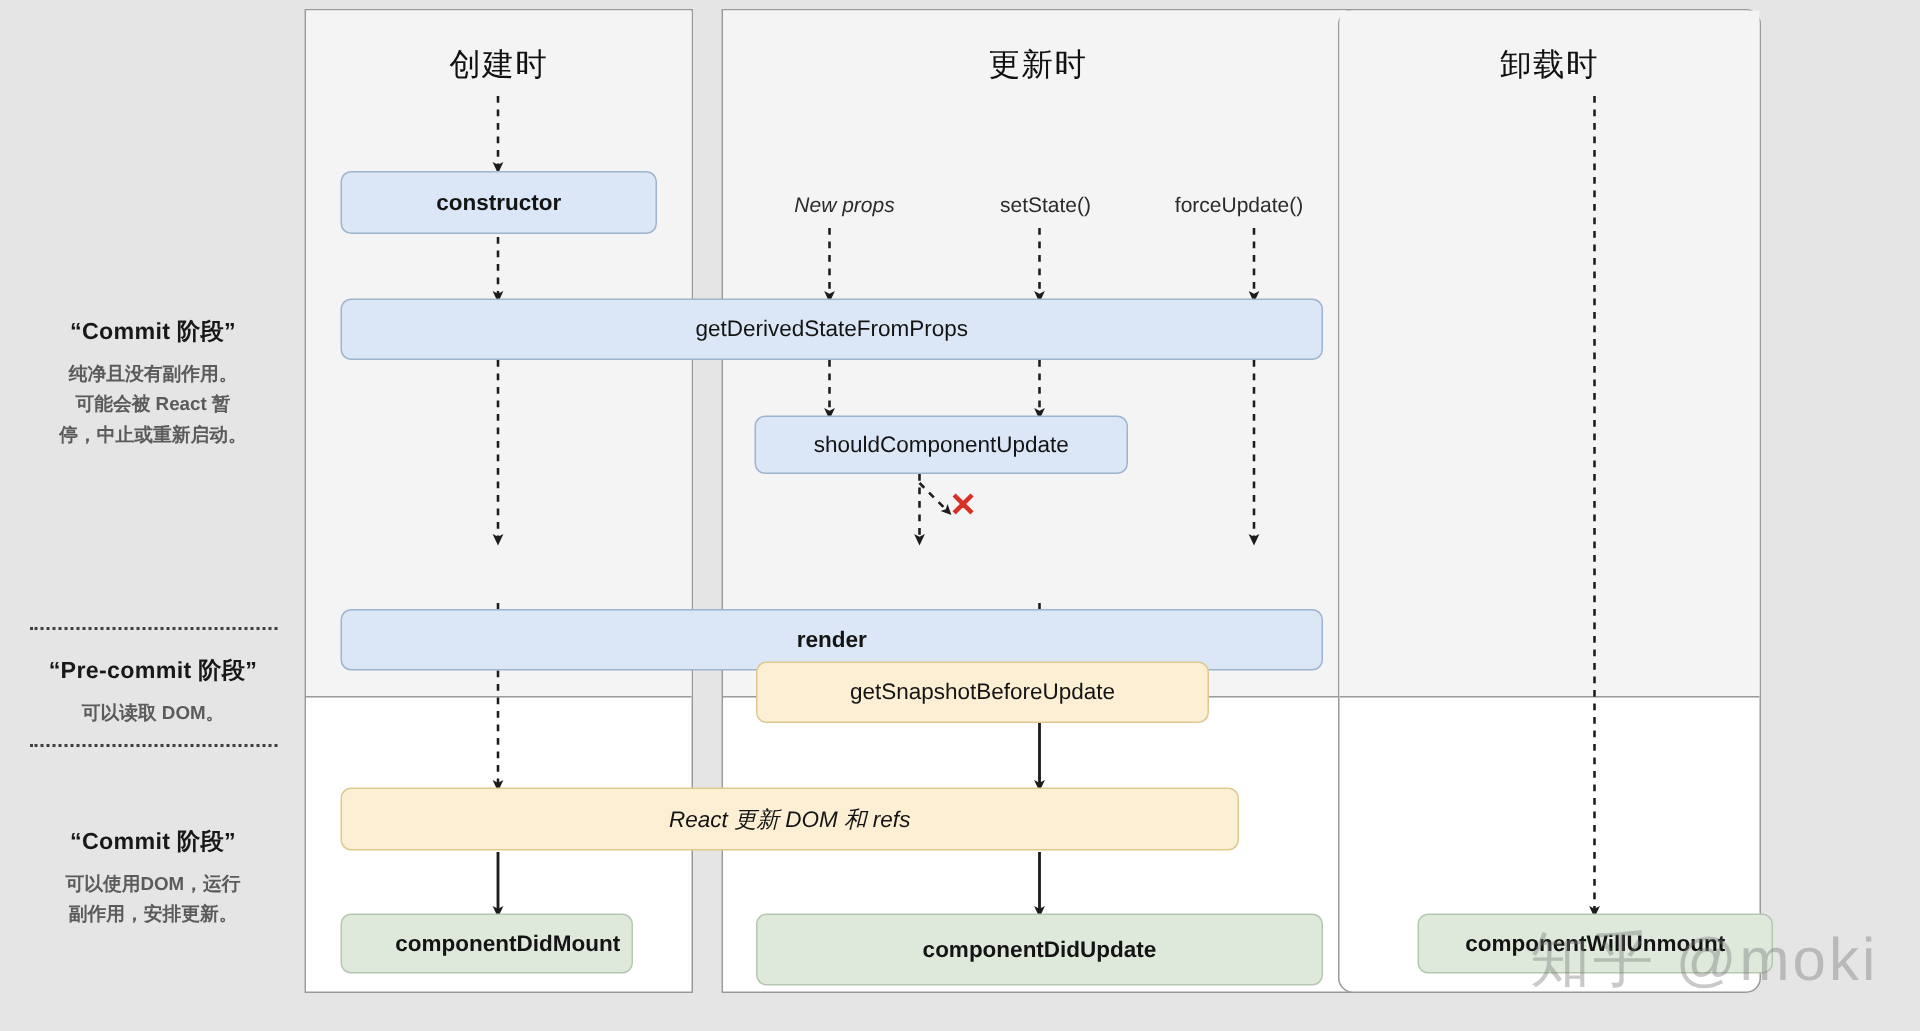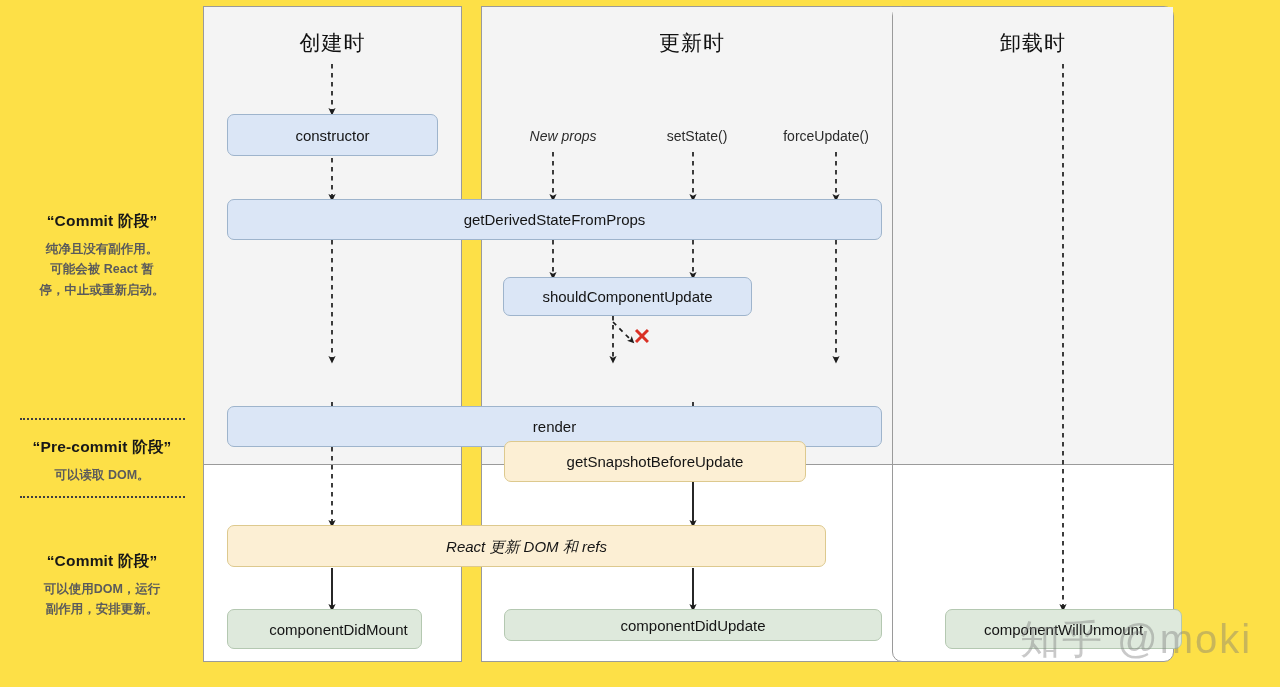--- a/index.html
+++ b/index.html
@@ -9,21 +9,21 @@
   }
   body {
     font-family: "Liberation Sans", "DejaVu Sans", sans-serif;
     color: #1a1a1a;
   }
   #canvas {
     position: relative;
     width: 1280px;
     height: 687px;
     overflow: hidden;
-    background: #fde047;
+    background: #e5e5e5;
   }
 
   
   .legend-block {
     position: absolute;
     width: 188px;
     left: 8px;
     text-align: center;
   }
   .legend-title {
@@ -94,21 +94,21 @@
     border: 1px solid #9eb4cc;
   }
   .node.yellow {
     background: #fcefd4;
     border: 1px solid #ddc98e;
   }
   .node.green {
     background: #dee9dc;
     border: 1px solid #b4c8b1;
   }
-  .node.bold { font-weight: 400; }
+  .node.bold { font-weight: 700; }
   .node.italic { font-style: italic; }
 
   
   .trigger {
     position: absolute;
     font-size: 14px;
     color: #2b2b2b;
     text-align: center;
     white-space: nowrap;
     transform: translateX(-50%);
@@ -249,19 +249,19 @@
   <div class="node blue" style="left:503px; top:277px; width:249px; height:39px;">shouldComponentUpdate</div>
 
   <div class="node blue bold" style="left:227px; top:361px; width:655px; height:41px;margin-top:45px;">render</div>
 
   <div class="node yellow" style="left:504px; top:441px; width:302px; height:41px;">getSnapshotBeforeUpdate</div>
 
   <div class="node yellow italic" style="left:227px; top:525px; width:599px; height:42px;">React 更新 DOM 和 refs</div>
 
   <div class="node green bold" style="left:227px; top:609px; width:195px; height:40px;padding-left:28px;">componentDidMount</div>
 
-  <div class="node green bold" style="left:504px; top:609px; width:378px; height:32px;">componentDidUpdate</div>
+  <div class="node green bold" style="left:504px; top:609px; width:378px; height:48px;">componentDidUpdate</div>
 
   <div class="node green bold" style="left:945px; top:609px; width:237px; height:40px;">componentWillUnmount</div>
 
   <div class="watermark" style="left:1020px; top:612px;">知乎 @moki</div>
 
 </div>
 
 </body></html>

